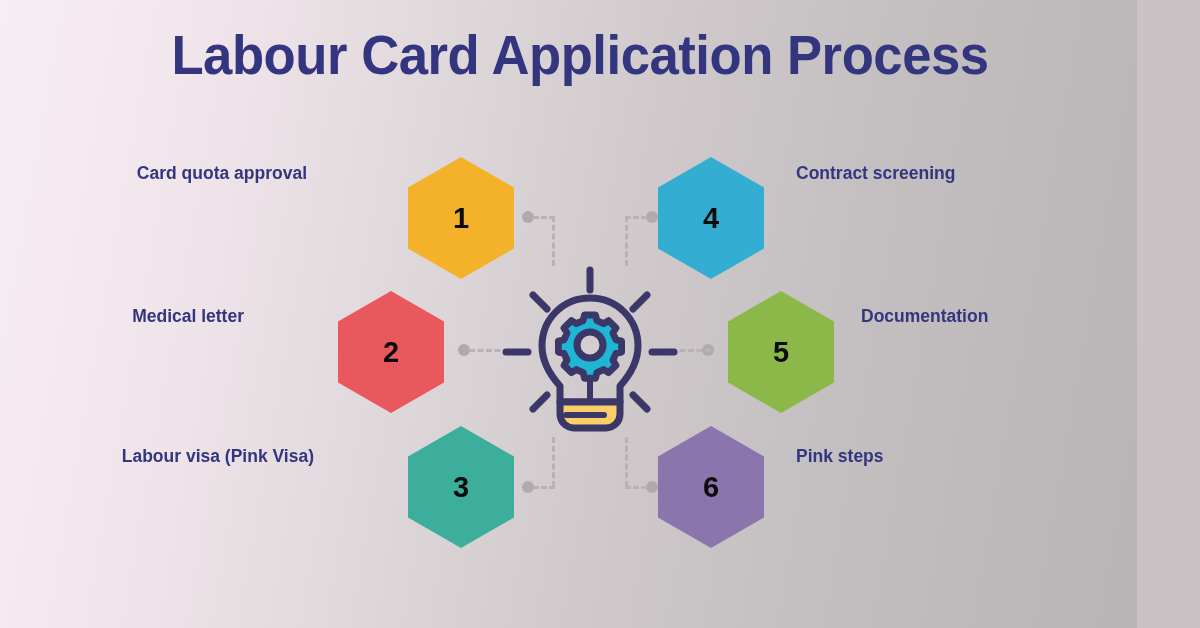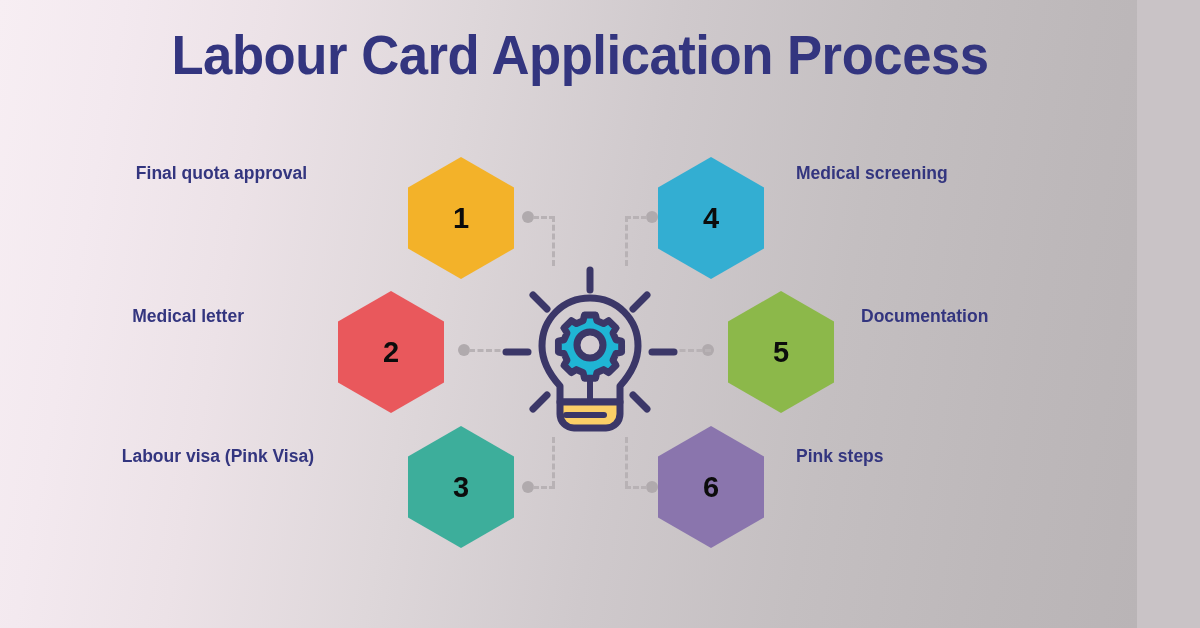--- a/index.html
+++ b/index.html
@@ -153,24 +153,24 @@
   <div class="hex" id="hex4" style="background: rgb(51, 174, 210);">
     <span class="hex-num">4</span>
   </div>
   <div class="hex" id="hex5" style="background: rgb(140, 184, 74);">
     <span class="hex-num">5</span>
   </div>
   <div class="hex" id="hex6" style="background: rgb(138, 117, 173);">
     <span class="hex-num">6</span>
   </div>
 
-  <div class="label left" id="lbl1">Final quota approval</div>
+  <div class="label left" id="lbl1">Card quota approval</div>
   <div class="label left" id="lbl2">Medical letter</div>
   <div class="label left" id="lbl3">Labour visa (Pink Visa)</div>
-  <div class="label right" id="lbl4">Medical screening</div>
+  <div class="label right" id="lbl4">Contract screening</div>
   <div class="label right" id="lbl5">Documentation</div>
   <div class="label right" id="lbl6">Pink steps</div>
 
   <div id="bulb">
     <svg width="180" height="180" viewBox="0 0 180 180" xmlns="http://www.w3.org/2000/svg">
       <g stroke="#3b3768" stroke-width="7" stroke-linecap="round" fill="none">
 
         <line x1="90" y1="8" x2="90" y2="28"></line>
         <line x1="33" y1="33" x2="47" y2="47"></line>
         <line x1="147" y1="33" x2="133" y2="47"></line>

